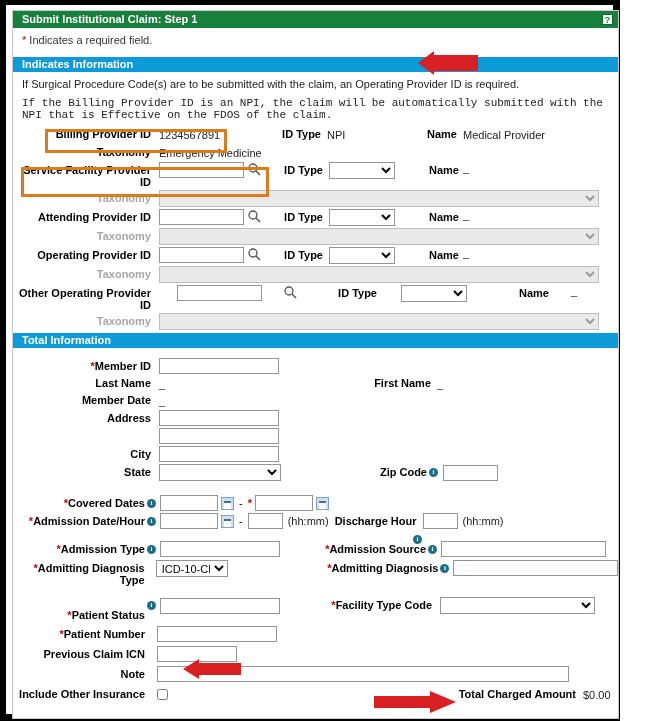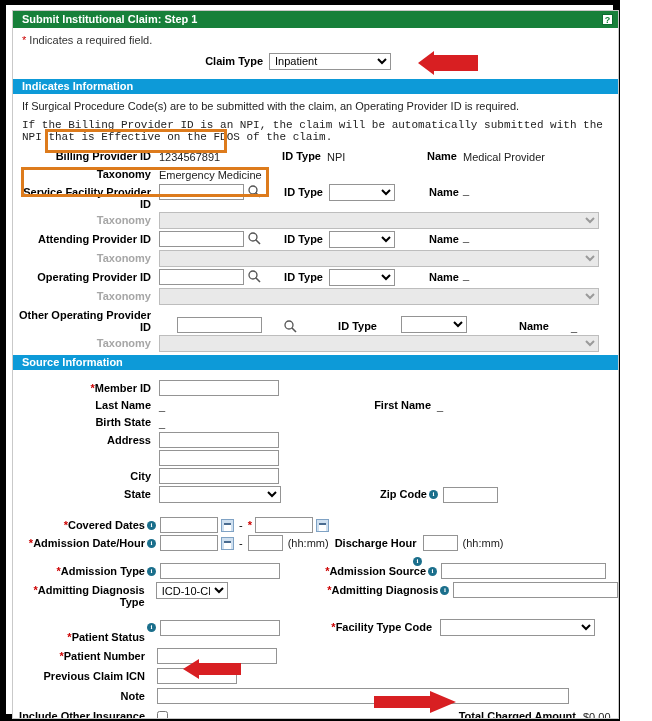--- a/index.html
+++ b/index.html
@@ -197,26 +197,20 @@
     <div class="titlebar">
       <span>Submit Institutional Claim: Step 1</span>
       <span class="help-icon">?</span>
     </div>
 
     <div class="req-note">
       <span class="req-star">*</span>
       <span>Indicates a required field.</span>
     </div>
 
-    <div class="row" style="height:22px;padding:0;">
-      <span class="lbl" style="width:250px;">Claim Type</span>
-      <select class="sel" style="width:122px;margin-left:6px;">
-        <option>Inpatient</option>
-      </select>
-    </div>
     <div style="height:7px;"></div>
 
     <div class="sect-head">Indicates Information</div>
 
     <div style="font-size:11px;color:#222;padding:6px 0 2px 9px;">If Surgical Procedure Code(s) are to be submitted with the claim, an Operating Provider ID is required.</div>
     <div style="font-size:11px;color:#222;padding:5px 0 4px 9px;font-family:Liberation Mono, monospace;">If the Billing Provider ID is an NPI, the claim will be automatically submitted with the NPI that is Effective on the FDOS of the claim.</div>
 
     <div class="row" style="padding:3px 0 2px 0;">
       <span class="lbl" style="width:138px;">Billing Provider ID</span>
       <span class="val" style="margin-left:8px;width:110px;">1234567891</span>
@@ -296,21 +290,21 @@
       <span class="underscore" style="margin-left:4px;">_</span>
     </div>
 
     <div class="row" style="padding:2px 0 1px 0;">
       <span class="lbl faded" style="width:138px;">Taxonomy</span>
       <select class="sel disabled" style="width:440px;margin-left:8px;">
         <option></option>
       </select>
     </div>
 
-    <div class="row" style="padding:1px 0 0 0;align-items:flex-end;gap:18px;">
+    <div class="row" style="padding:1px 0 0 0;align-items:flex-start;gap:18px;">
       <span class="lbl" style="width:138px;display:inline-block;white-space:normal;line-height:12px;padding-top:2px;">Other Operating Provider ID</span>
       <input class="txt" style="width: 85px; margin-left: 8px;" value="">
       <span class="mag">
         <svg width="14" height="14" viewBox="0 0 14 14">
             <circle cx="6" cy="6" r="4" fill="none" stroke="#555" stroke-width="1.3"></circle>
             <line x1="9" y1="9" x2="13" y2="13" stroke="#555" stroke-width="1.6"></line>
           </svg>
       </span>
       <span class="lbl" style="width:52px;margin-left:10px;padding-top:2px;">ID Type</span>
       <select class="sel" style="width:66px;margin-left:6px;">
@@ -320,40 +314,40 @@
       <span class="underscore" style="margin-left:4px;">_</span>
     </div>
 
     <div class="row" style="padding:2px 0 3px 0;">
       <span class="lbl faded" style="width:138px;">Taxonomy</span>
       <select class="sel disabled" style="width:440px;margin-left:8px;">
         <option></option>
       </select>
     </div>
 
-    <div class="sect-head">Source Information</div>
+    <div class="sect-head">Total Information</div>
 
     <div style="height:9px;"></div>
 
     <div class="row" style="padding:1px 0;">
       <span class="lbl" style="width:138px;">
         <span class="star">*</span><span>Member ID</span>
       </span>
       <input class="txt" style="width: 120px; margin-left: 8px;" value="">
     </div>
 
     <div class="row" style="padding:2px 0;">
       <span class="lbl" style="width:138px;">Last Name</span>
       <span class="underscore" style="margin-left:8px;width:200px;">_</span>
       <span class="lbl" style="width:72px;">First Name</span>
       <span class="underscore" style="margin-left:6px;">_</span>
     </div>
 
     <div class="row" style="padding:2px 0;">
-      <span class="lbl" style="width:138px;">Birth State</span>
+      <span class="lbl" style="width:138px;">Member Date</span>
       <span class="underscore" style="margin-left:8px;">_</span>
     </div>
 
     <div class="row" style="padding:1px 0;">
       <span class="lbl" style="width:138px;">Address</span>
       <input class="txt" style="width: 120px; margin-left: 8px;" value="">
     </div>
 
     <div class="row" style="padding:1px 0;">
       <span class="lbl" style="width:138px;"></span>

